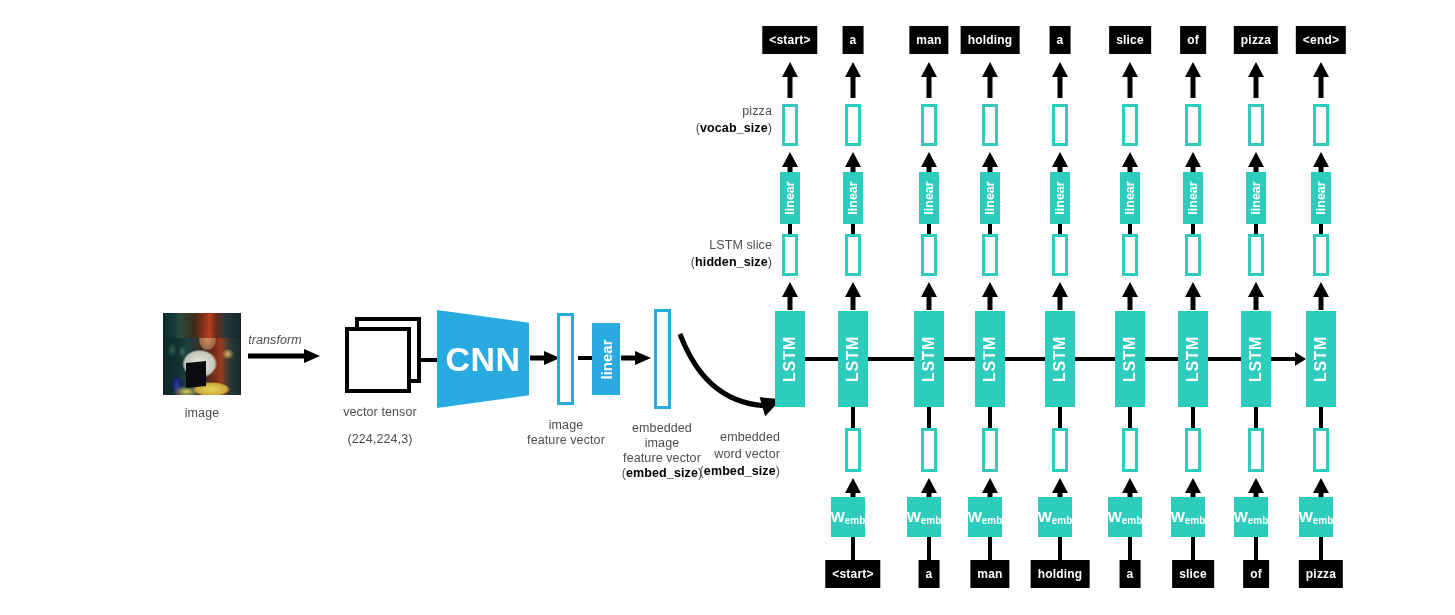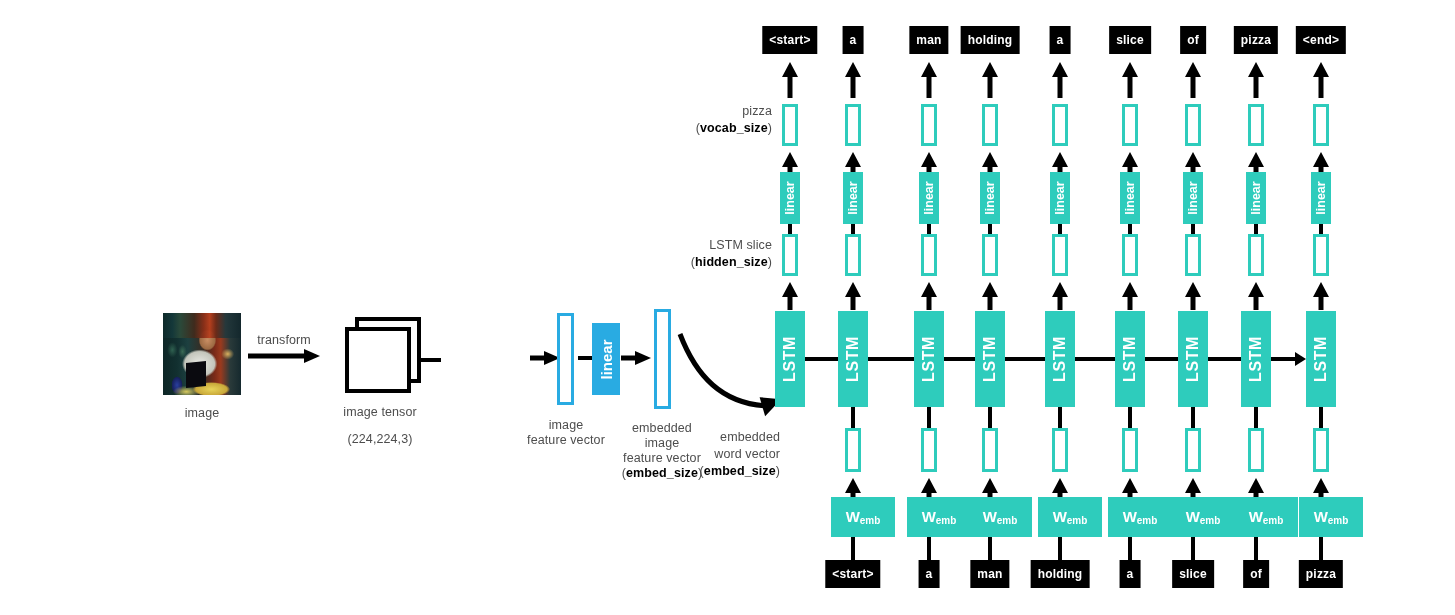--- a/index.html
+++ b/index.html
@@ -68,21 +68,21 @@
     width: 20px;
     height: 52px;
     font-size: 12.5px;
   }
   .linear-box span {
     transform: rotate(-90deg);
     white-space: nowrap;
     display: block;
   }
   .wemb-box {
-    width: 64px;
+    width: 34px;
     height: 40px;
     font-size: 15px;
   }
   .wemb-box .sub {
     font-size: 10px;
     vertical-align: -2px;
     font-weight: bold;
   }
 
   
@@ -193,33 +193,36 @@
 <body>
 
 <div id="canvas">
 
   <div class="photo" style="left:163px; top:313px;">
     <div class="wallband"></div>
     <div class="screen"></div>
   </div>
   <div class="caption" style="left:152px; top:406px; width:100px;">image</div>
 
-  <div class="caption" style="left:243px; top:333px; width:82px;">transform</div>
+  <div class="caption" style="left:234px; top:333px; width:82px;font-style:italic;">transform</div>
   <svg class="arrow-svg" style="left:248px; top:348px;" width="72" height="16" viewBox="0 0 72 16">
     <line x1="0" y1="8" x2="56" y2="8" stroke="#000" stroke-width="5"></line>
     <polygon points="56,1 72,8 56,15" fill="#000"></polygon>
   </svg>
 
   <div class="tensor-sq" style="left:355px; top:317px; width:66px; height:66px;"></div>
   <div class="tensor-sq" style="left:345px; top:327px; width:66px; height:66px;"></div>
-  <div class="caption" style="left:328px; top:405px; width:104px;">image tensor</div>
+  <div class="caption" style="left:328px; top:405px; width:104px;">vector tensor</div>
   <div class="caption" style="left:328px; top:432px; width:104px;">(224,224,3)</div>
 
   <div class="hline" style="left:417px; top:358px; width:24px;"></div>
 
+  <div class="cnn" style="left:437px; top:310px; width:92px; height:98px;">
+    <span>CNN</span>
+  </div>
 
   <svg class="arrow-svg" style="left:530px; top:350px;" width="30" height="16" viewBox="0 0 30 16">
     <line x1="0" y1="8" x2="14" y2="8" stroke="#000" stroke-width="5"></line>
     <polygon points="14,1 30,8 14,15" fill="#000"></polygon>
   </svg>
 
   <div class="blue-vec" style="left:557px; top:313px; width:17px; height:92px;"></div>
   <div class="caption" style="left:523px; top:418px; width:86px;">image</div>
   <div class="caption" style="left:523px; top:433px; width:86px;">feature vector</div>
 

